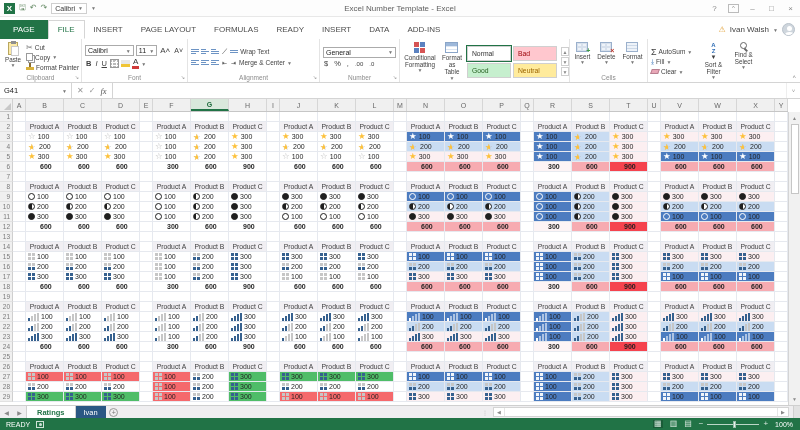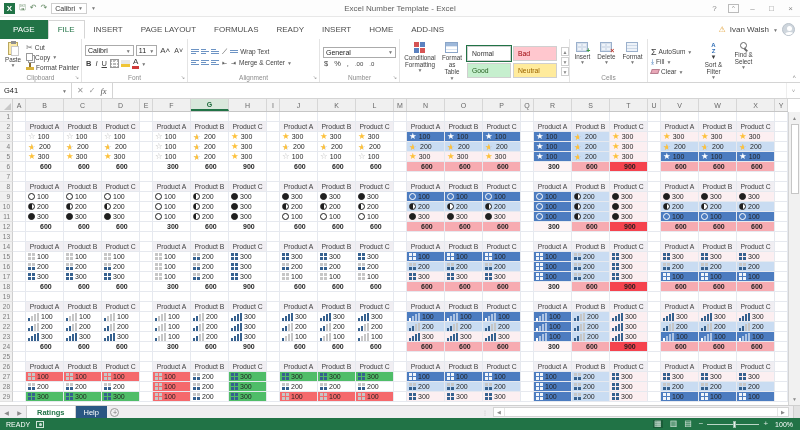--- a/index.html
+++ b/index.html
@@ -194,21 +194,21 @@
 </div>
 
 <div class="tabrow">
   <span class="filetab">PAGE</span>
   <span class="rtab active">FILE</span>
   <span class="rtab">INSERT</span>
   <span class="rtab">PAGE LAYOUT</span>
   <span class="rtab">FORMULAS</span>
   <span class="rtab">READY</span>
   <span class="rtab">INSERT</span>
-  <span class="rtab">HOME</span>
+  <span class="rtab">DATA</span>
   <span class="rtab">ADD-INS</span>
   <div class="userarea">
     <span class="warn">⚠</span>
     <span class="username">Ivan Walsh</span>
     <span class="caret">▼</span>
     <span class="avatar"></span>
   </div>
 </div>
 
 <div class="ribbon">
@@ -2983,21 +2983,21 @@
   <span class="varr">▲</span>
   <span class="vthumb"></span>
   <span class="vspacer"></span>
   <span class="varr">▼</span>
 </div>
 
 <div class="tabstrip">
   <span class="snav">◀</span>
   <span class="snav">▶</span>
   <span class="stab active">Ratings</span>
-  <span class="stab help">Help</span>
+  <span class="stab help">Ivan</span>
   <span class="addsheet">
       <i>+</i>
     </span>
   <span class="hsplit">⋮</span>
   <span class="hscroll">
     <span class="harr">◀</span>
     <span class="htrack"></span>
     <span class="harr r">▶</span>
   </span>
   <span class="tabsplitter"></span>

